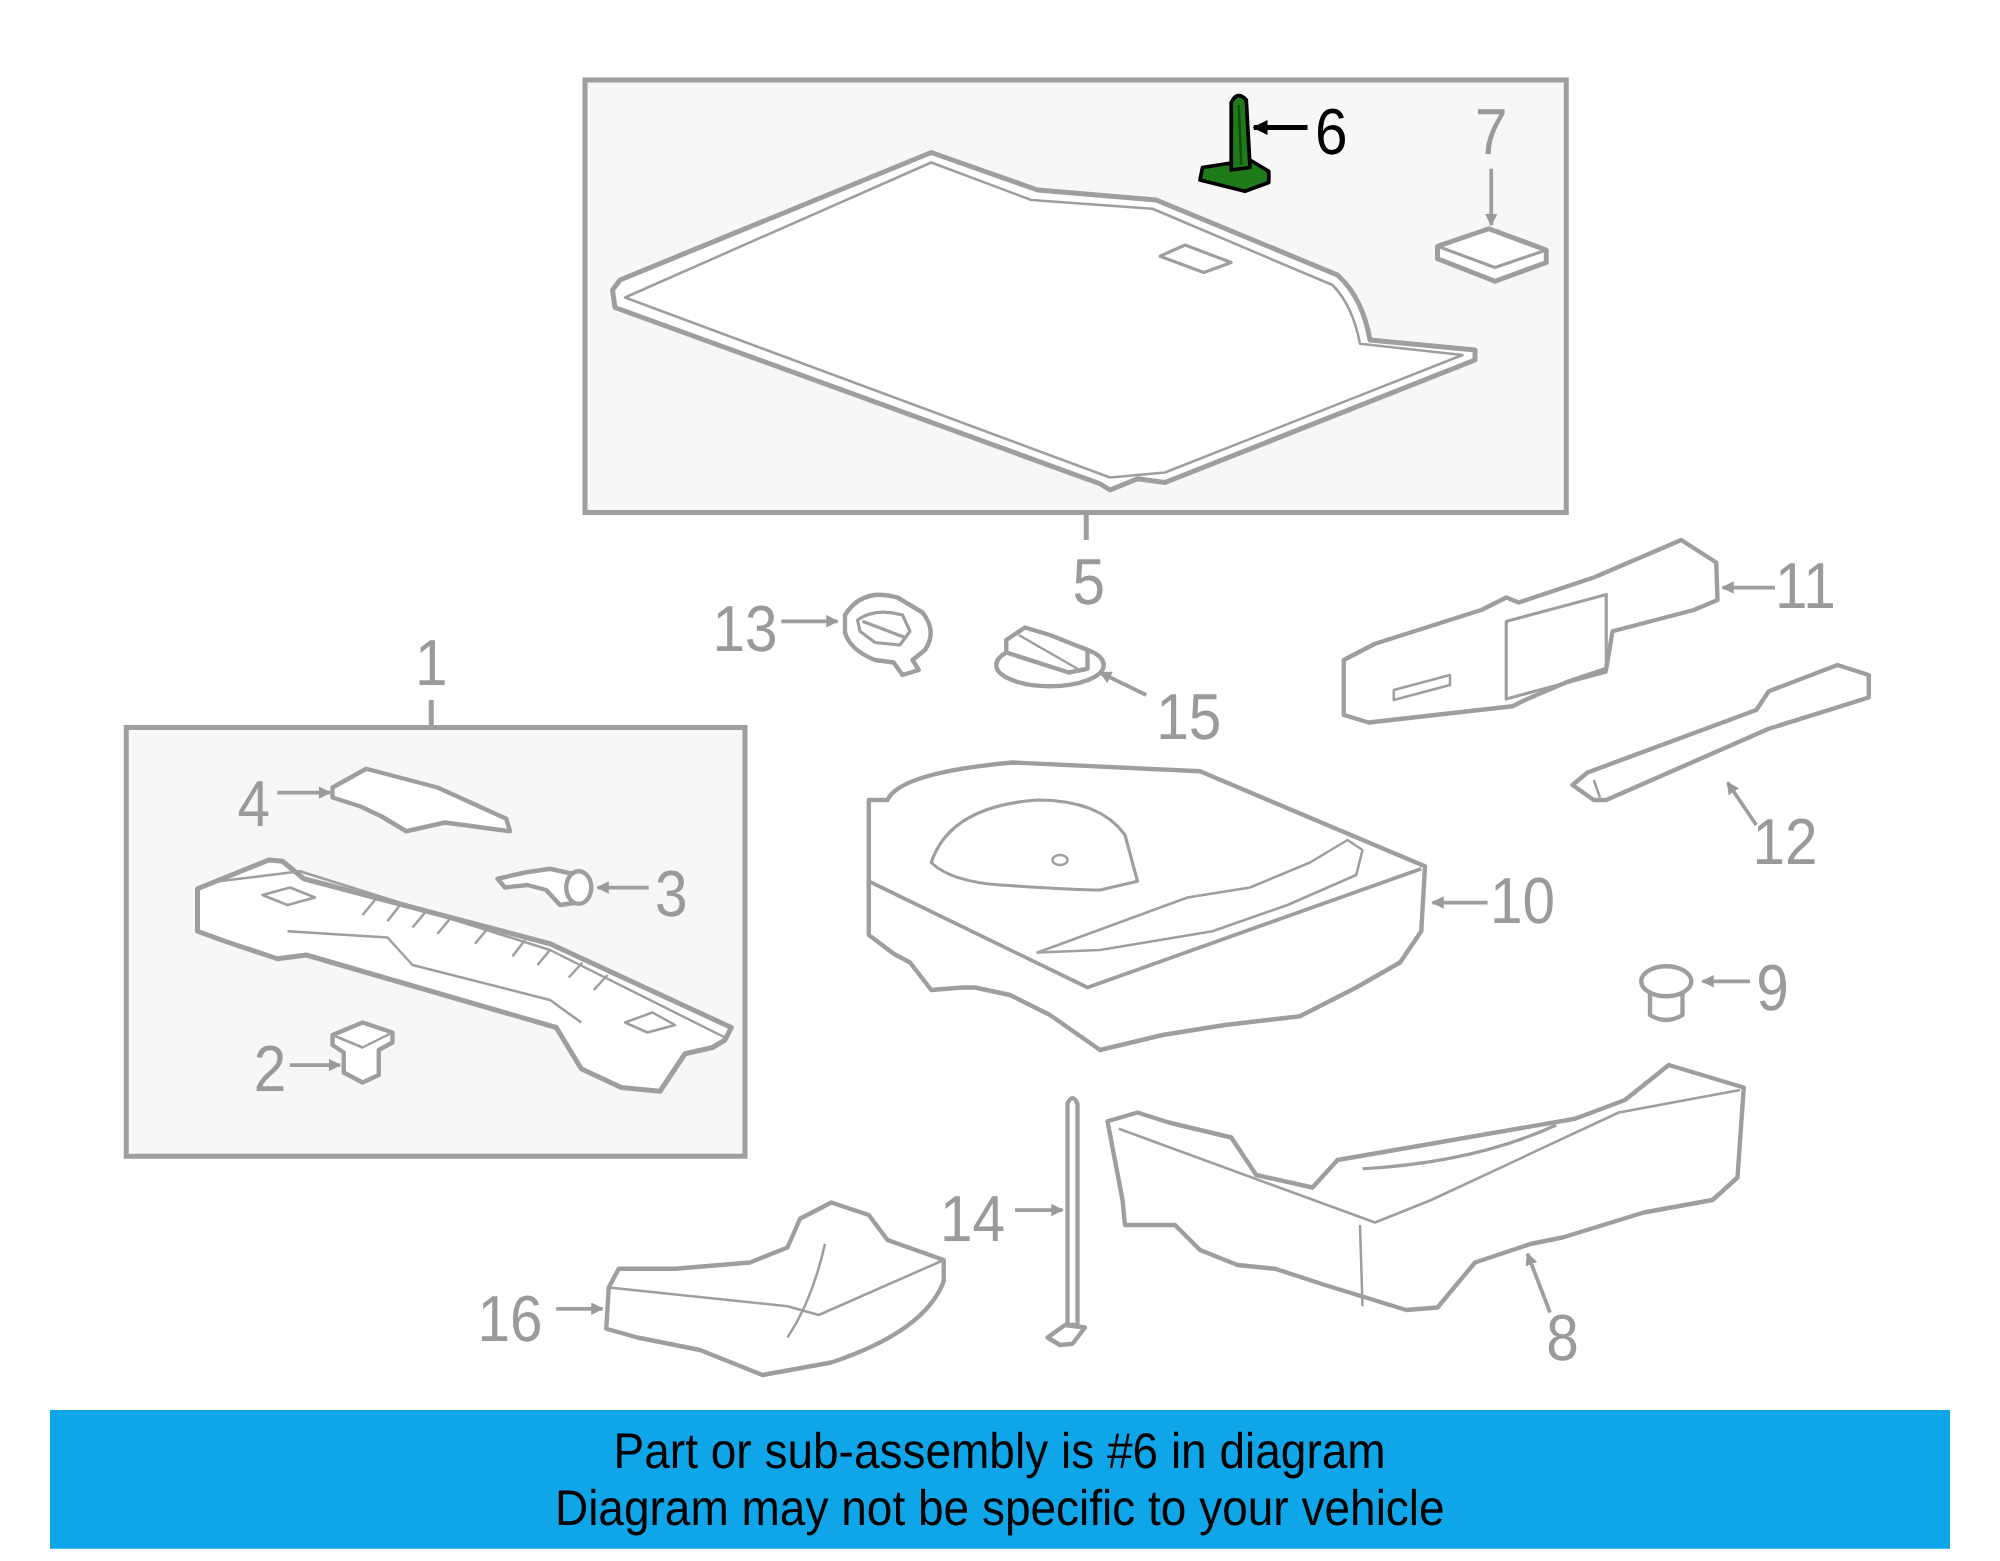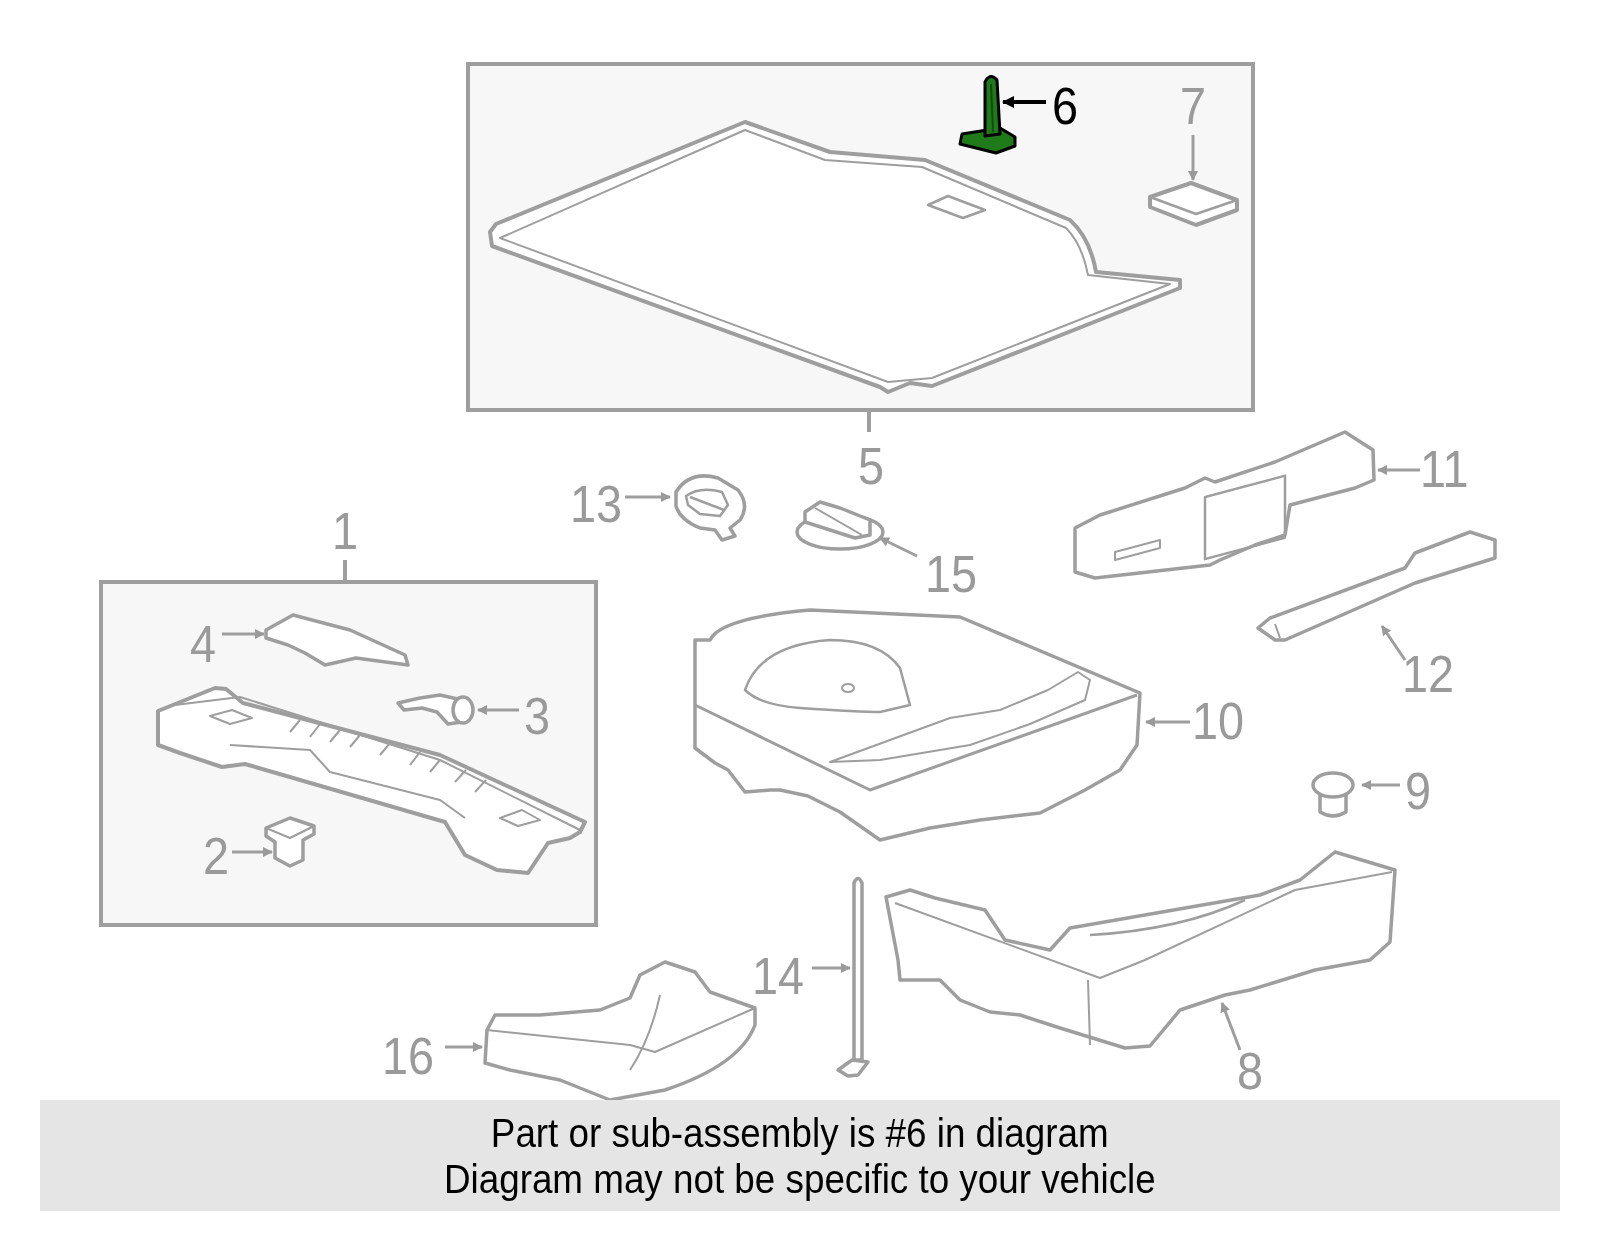--- a/index.html
+++ b/index.html
@@ -2,22 +2,22 @@
 <html><head>
 <meta charset="utf-8">
 <style>
   html, body { margin: 0; padding: 0; background: #ffffff; }
   body { width: 1600px; height: 1249px; position: relative; overflow: hidden;
          font-family: "Liberation Sans", sans-serif; }
   .diagram { position: absolute; left: 0; top: 0; width: 1600px; height: 1249px; }
   .label { position: absolute; font-family: "Liberation Sans", sans-serif;
            font-size: 52px; line-height: 1; color: #9a9a9a; transform: scaleX(0.9); transform-origin: left top; }
   .label.active { color: #000000; }
-  .banner { position: absolute; left: 40px; top: 1100px; width: 1520px; height: 111px;
-            background: #e5e5e5; display: flex; flex-direction: column; align-items: center; justify-content: center; }
+  .banner { position: absolute; left: 40px; top: 1128px; width: 1520px; height: 111px;
+            background: #0ea5e9; display: flex; flex-direction: column; align-items: center; justify-content: center; }
   .banner-line { font-family: "Liberation Sans", sans-serif; font-size: 40px; line-height: 46px;
                  color: #000; transform: scaleX(0.92); white-space: nowrap; }
 </style>
 </head>
 <body>
 
 <div class="diagram">
 <svg width="1600" height="1249" viewBox="0 0 1600 1249" xmlns="http://www.w3.org/2000/svg">
   <defs>
     <marker id="ah" markerWidth="10" markerHeight="10" refX="9" refY="5" orient="auto" markerUnits="userSpaceOnUse">

